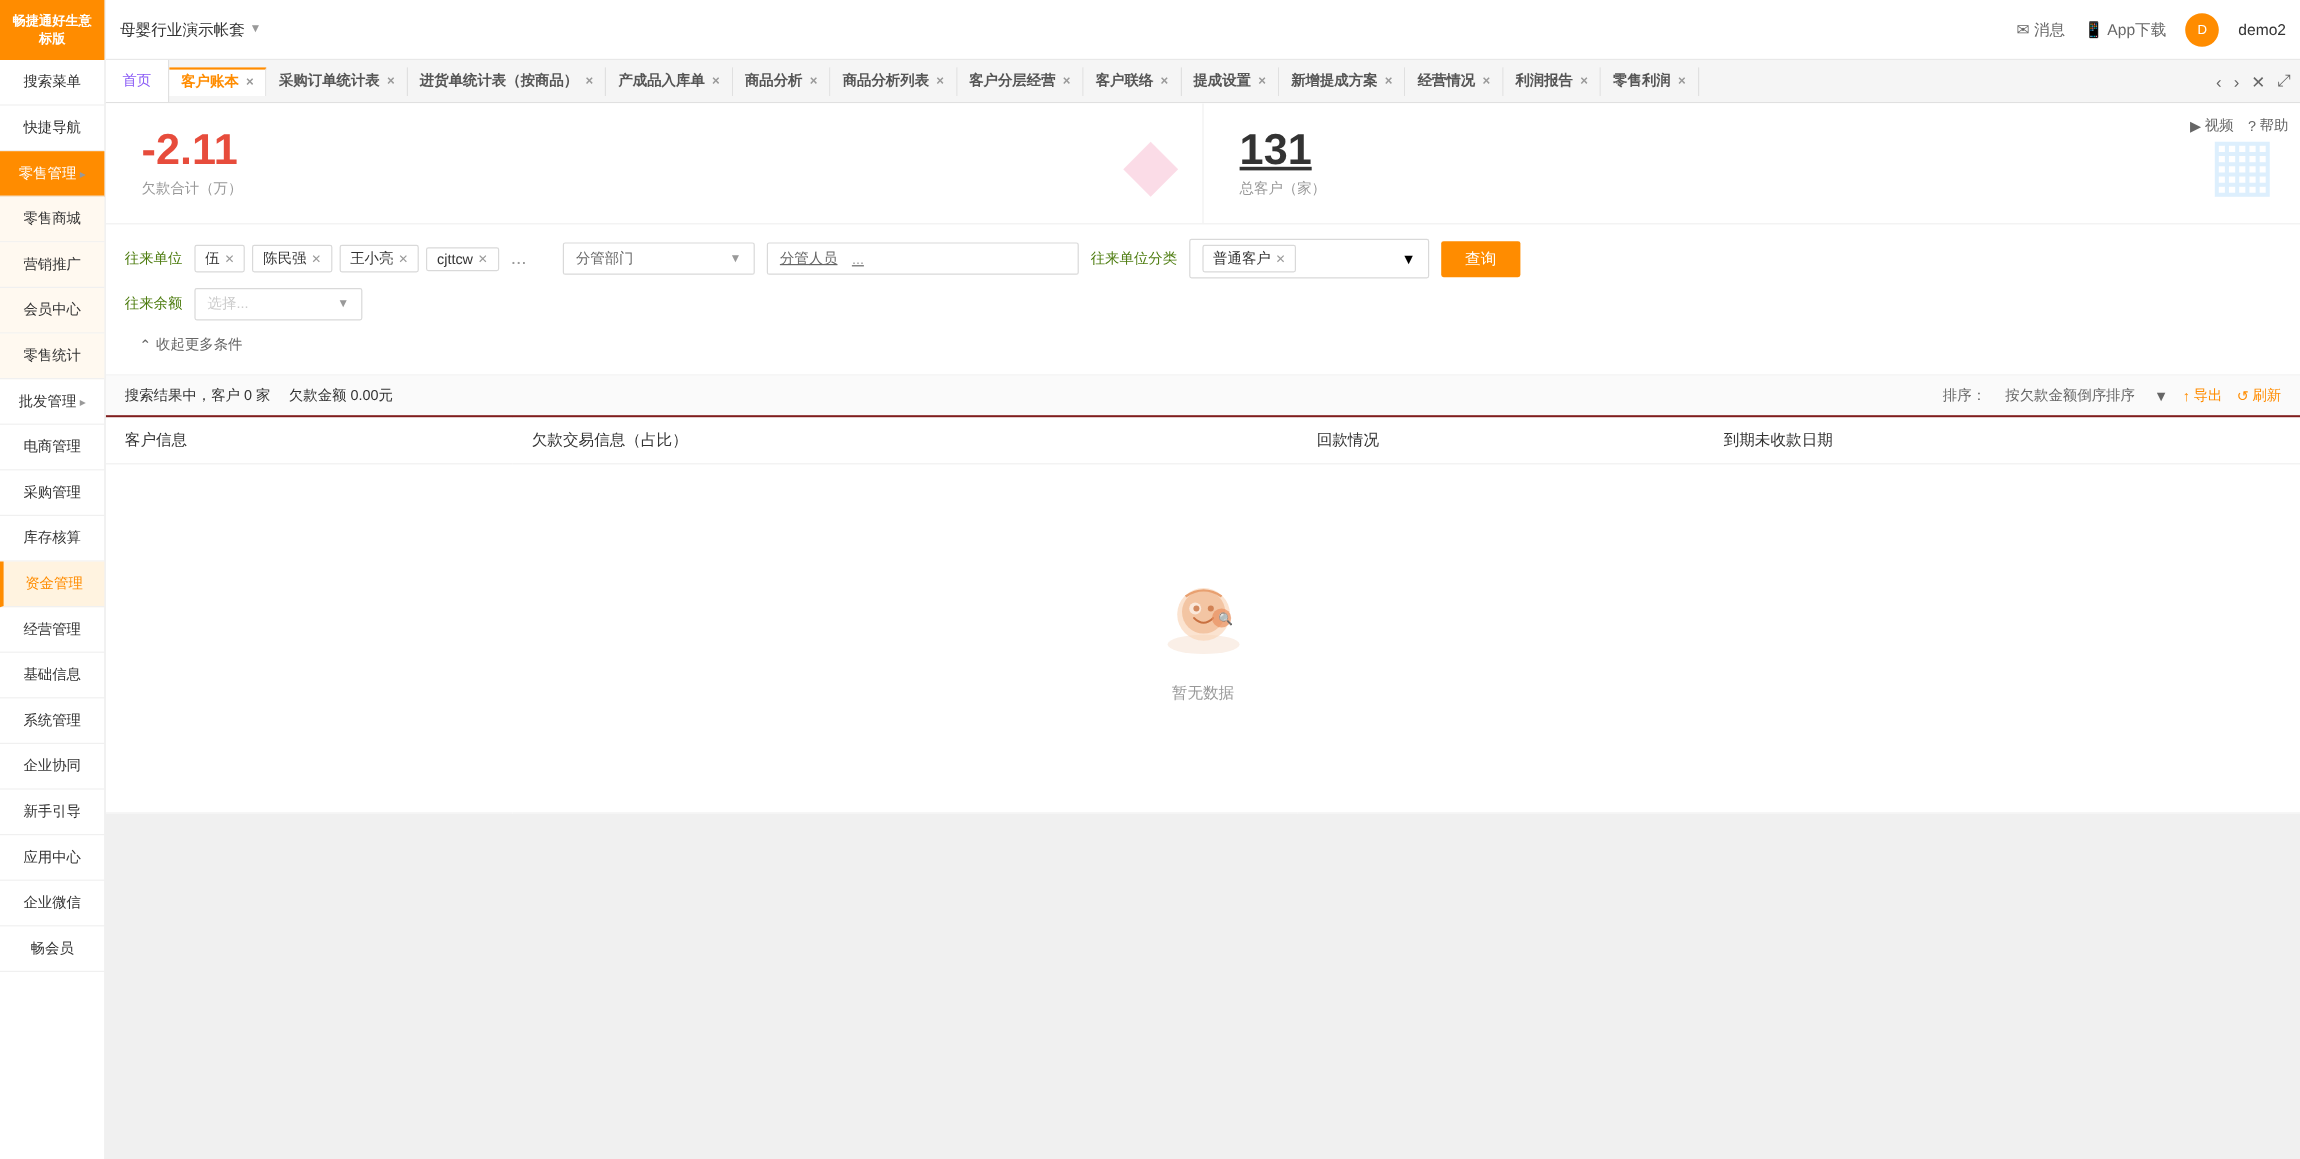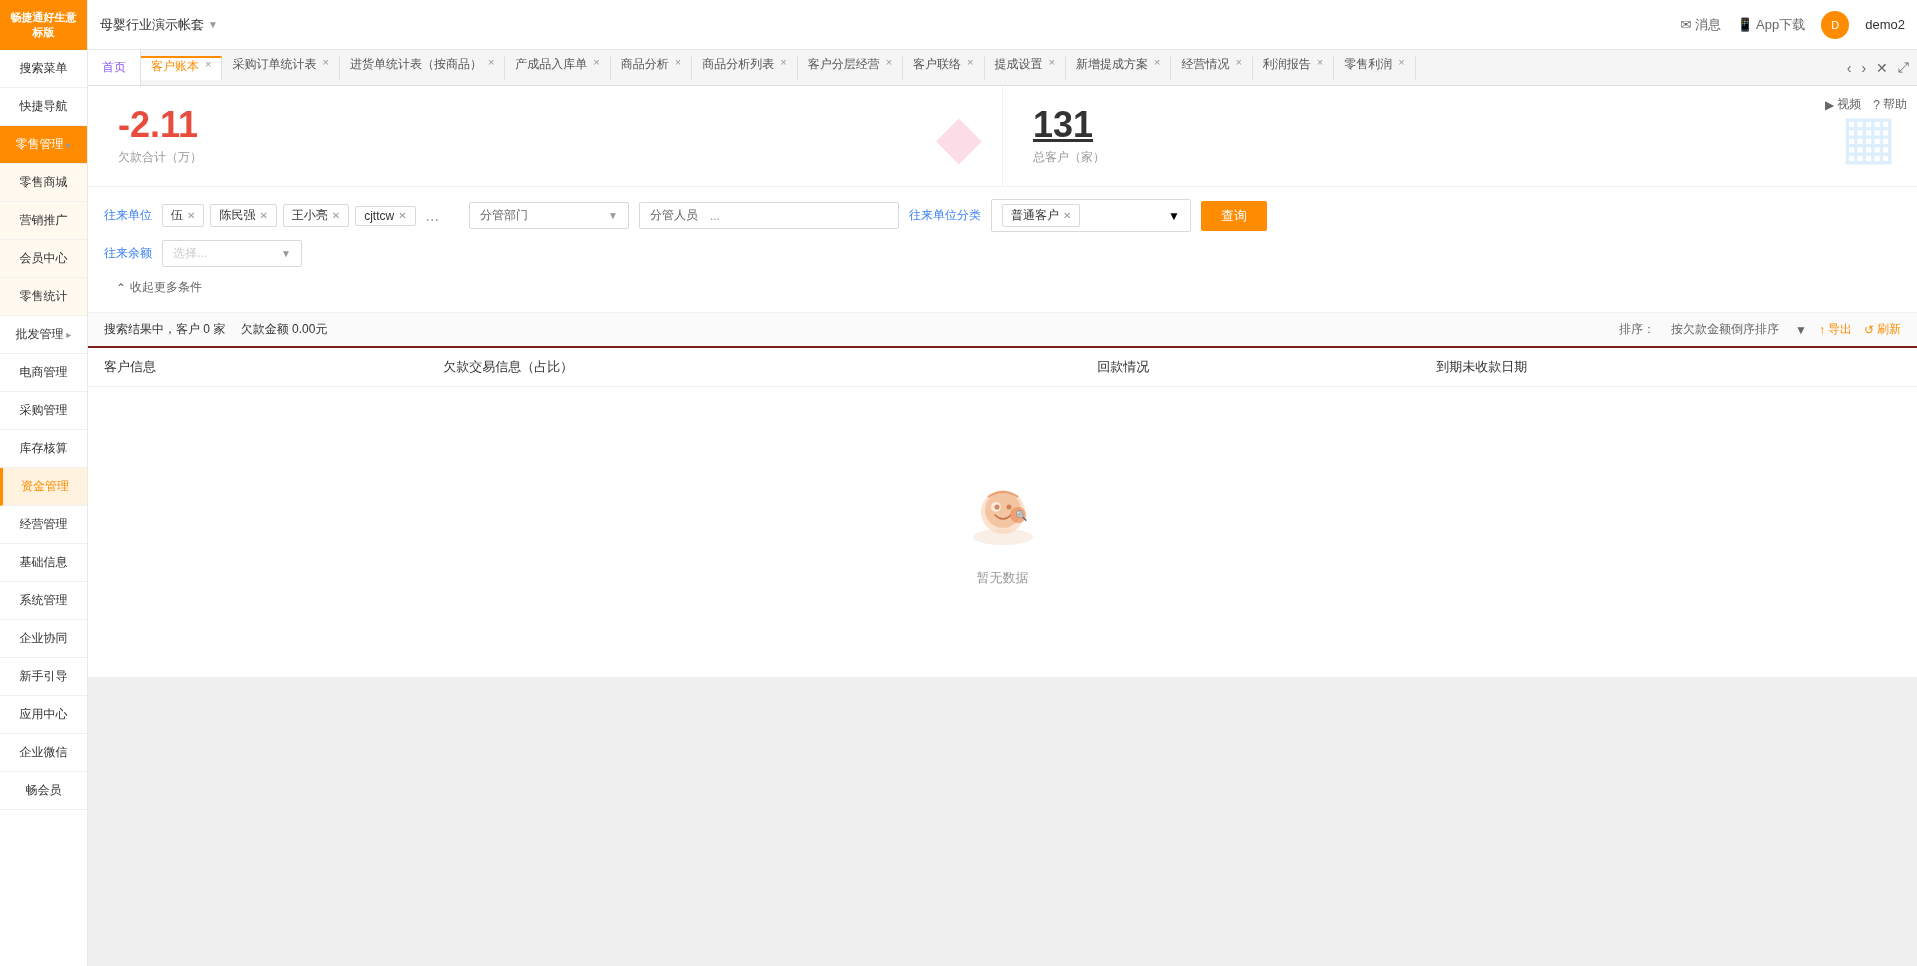--- a/index.html
+++ b/index.html
@@ -23,21 +23,21 @@
     .store-select { display: flex; align-items: center; gap: 4px; font-size: 13px; color: #333; cursor: pointer; }
     .store-select .arrow { color: #999; font-size: 10px; }
     .topbar-right { display: flex; align-items: center; gap: 16px; font-size: 13px; color: #666; }
     .topbar-right .msg-icon { cursor: pointer; }
     .topbar-right .app-icon { cursor: pointer; }
     .topbar-right .avatar { width: 28px; height: 28px; border-radius: 50%; background: #ff8c00; display: flex; align-items: center; justify-content: center; color: #fff; font-size: 11px; cursor: pointer; }
     .topbar-right .username { font-size: 13px; color: #333; cursor: pointer; }
 
     
     .tabs-bar { height: 36px; background: #f5f5f5; display: flex; align-items: center; border-bottom: 1px solid #e0e0e0; flex-shrink: 0; overflow: hidden; }
-    .tab-item { display: flex; padding: 0 10px; height: 24px; font-size: 12px; color: #555; cursor: pointer; border-right: 1px solid #e0e0e0; white-space: nowrap; flex-shrink: 0; background: #f5f5f5; }
+    .tab-item { display: flex; align-items: center; padding: 0 10px; height: 24px; font-size: 12px; color: #555; cursor: pointer; border-right: 1px solid #e0e0e0; white-space: nowrap; flex-shrink: 0; background: #f5f5f5; font-weight: bold; }
     .tab-item.active { background: #fff; color: #ff8c00; border-top: 2px solid #ff8c00; }
     .tab-item .tab-close { margin-left: 6px; color: #999; font-size: 11px; }
     .tab-home { padding: 0 14px; height: 36px; display: flex; align-items: center; font-size: 12px; color: #8b5cf6; cursor: pointer; border-right: 1px solid #e0e0e0; background: #fff; }
     .tabs-arrows { display: flex; align-items: center; margin-left: auto; padding: 0 4px; gap: 2px; }
     .tabs-arrows span { cursor: pointer; color: #666; font-size: 14px; padding: 2px 4px; }
 
     
     .content { flex: 1; overflow-y: auto; background: #f0f0f0; }
     .page-content { background: #fff; margin: 0; }
 
@@ -52,27 +52,27 @@
     .stat-icon { position: absolute; right: 20px; top: 50%; transform: translateY(-50%); opacity: 0.15; font-size: 60px; }
     .stat-icon.orange { color: #ff8c00; }
     .stat-icon.pink { color: #e91e63; }
     .stat-icon.blue { color: #2196f3; }
     .top-right-links { position: absolute; top: 10px; right: 10px; display: flex; gap: 12px; font-size: 12px; color: #666; }
     .top-right-links span { cursor: pointer; display: flex; align-items: center; gap: 3px; }
 
     
     .filter-area { background: #fff; padding: 12px 16px; border-bottom: 1px solid #f0f0f0; }
     .filter-row { display: flex; align-items: center; gap: 10px; flex-wrap: wrap; margin-bottom: 8px; }
-    .filter-label { font-size: 12px; color: #3b82f6; white-space: nowrap; }
+    .filter-label { font-size: 12px; color: #4d7c0f; white-space: nowrap; }
     .filter-tag { display: inline-flex; align-items: center; padding: 2px 8px; background: #fff; border: 1px solid #d9d9d9; border-radius: 2px; font-size: 12px; color: #333; gap: 4px; }
     .filter-tag .tag-close { color: #999; cursor: pointer; font-size: 10px; }
     .filter-more { color: #999; cursor: pointer; font-size: 16px; }
     .filter-select { display: flex; align-items: center; gap: 4px; padding: 4px 10px; border: 1px solid #d9d9d9; border-radius: 2px; font-size: 12px; color: #666; cursor: pointer; min-width: 160px; }
     .filter-select .sel-arrow { margin-left: auto; color: #999; font-size: 10px; }
-    .filter-select-wide { min-width: 260px; }
+    .filter-select-wide { min-width: 260px; text-decoration: underline; }
     .filter-extra-btn { margin-left: 8px; color: #999; font-size: 12px; cursor: pointer; }
     .filter-category-select { display: flex; align-items: center; gap: 4px; padding: 4px 10px; border: 1px solid #d9d9d9; border-radius: 2px; font-size: 12px; min-width: 200px; cursor: pointer; }
     .collapse-btn { display: flex; align-items: center; gap: 4px; font-size: 12px; color: #666; cursor: pointer; margin: 0 auto; padding: 4px 12px; }
 
     
     .filter-row2 { display: flex; align-items: center; gap: 10px; }
 
     
     .result-bar { padding: 8px 16px; background: #fafafa; border-bottom: 2px solid #7f1d1d; display: flex; align-items: center; justify-content: space-between; }
     .result-info { font-size: 12px; color: #666; }

